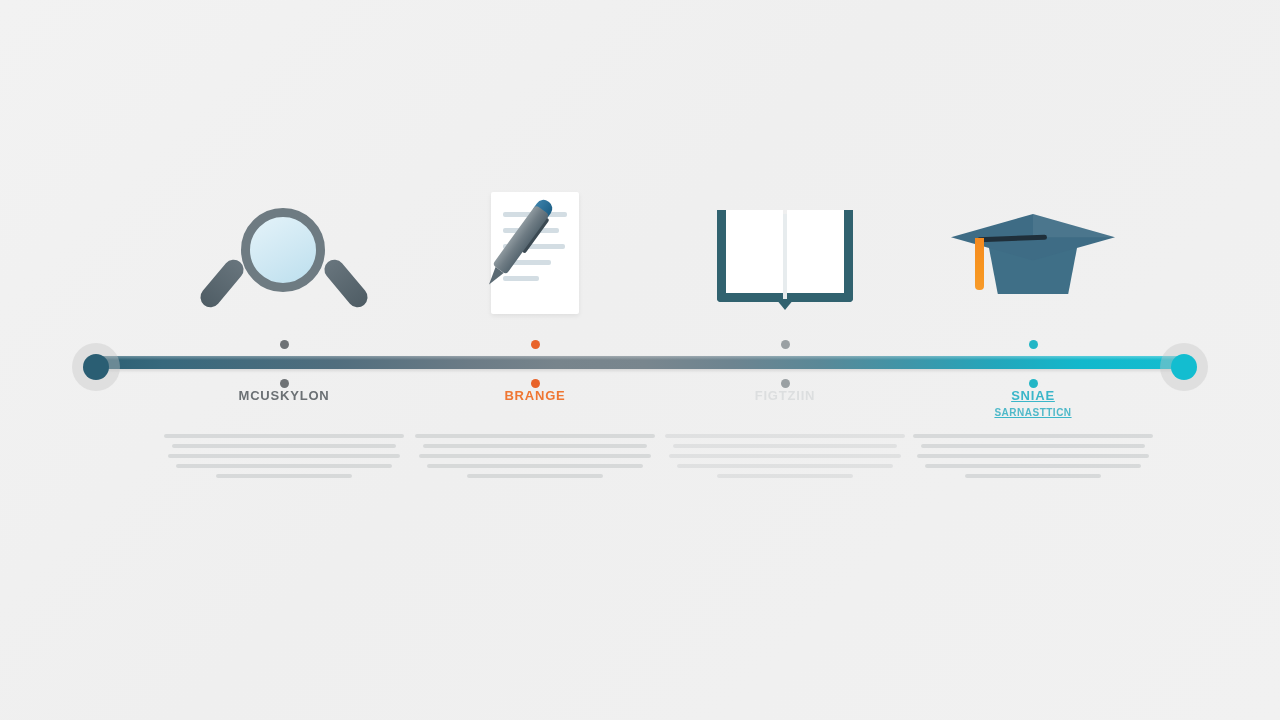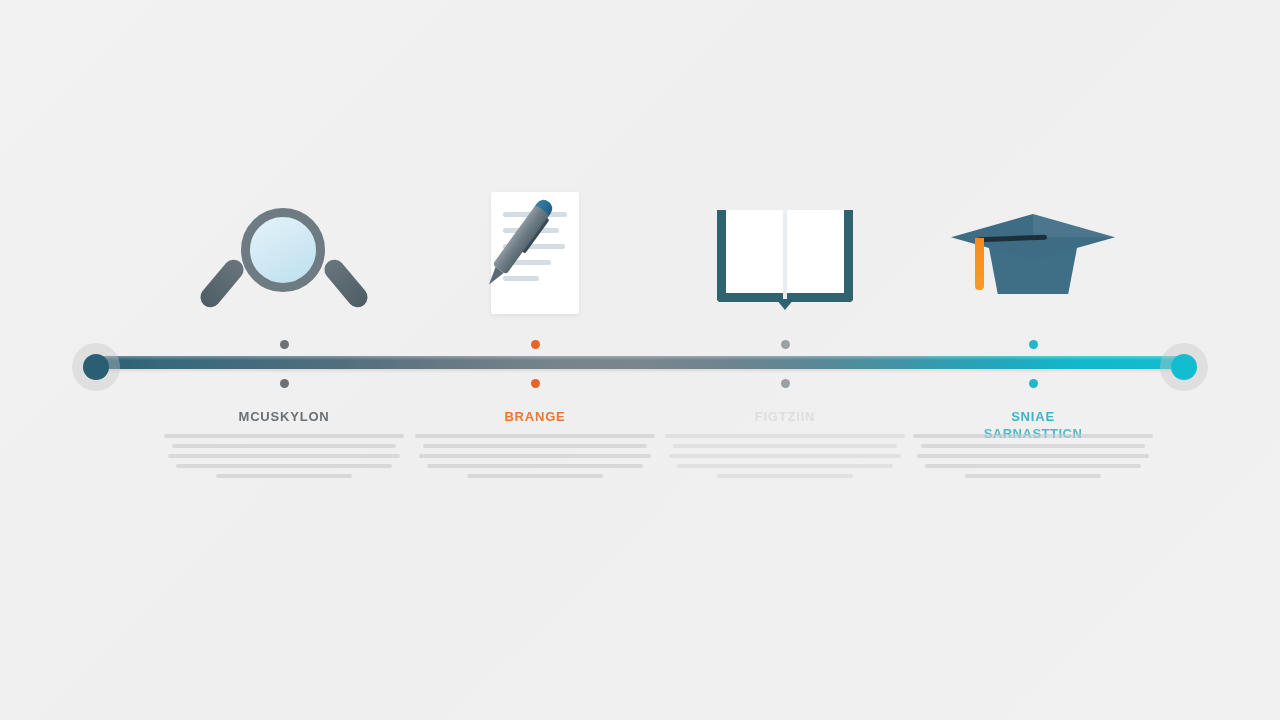--- a/index.html
+++ b/index.html
@@ -115,42 +115,42 @@
   .dot-bot { top: 379px; }
 
   .d-slate { background: #6e7275; }
   .d-orange { background: #e8632a; }
   .d-grey  { background: #9aa0a3; }
   .d-teal  { background: #23b6c6; }
 
   .step-title {
     position: absolute;
     left: 0;
-    top: 408px;
+    top: 387px;
     width: 260px;
     font-size: 13px;
     font-weight: bold;
     letter-spacing: 0.8px;
     line-height: 17px;
     text-transform: uppercase;
     filter: blur(0.6px);
   }
   .t-slate  { color: #6b7074; }
   .t-orange { color: #ef7632; }
   .t-ghost  { color: #dcdedf; }
-  .t-teal   { color: #3ab6c9; }
+  .t-teal   { color: #3ab6c9; text-decoration: underline; }
 
   .step-sub {
     display: block;
     font-size: 11.5px;
     font-weight: bold;
     letter-spacing: 0.5px;
     color: #b9bdbf;
   }
-  .sub-teal { color: #4fb9c9; font-size: 13px; }
+  .sub-teal { color: #4fb9c9; font-size: 10px; }
 
   
   .para {
     position: absolute;
     left: 0;
     top: 434px;
     width: 260px;
     height: 62px;
   }
   .para .ln {

